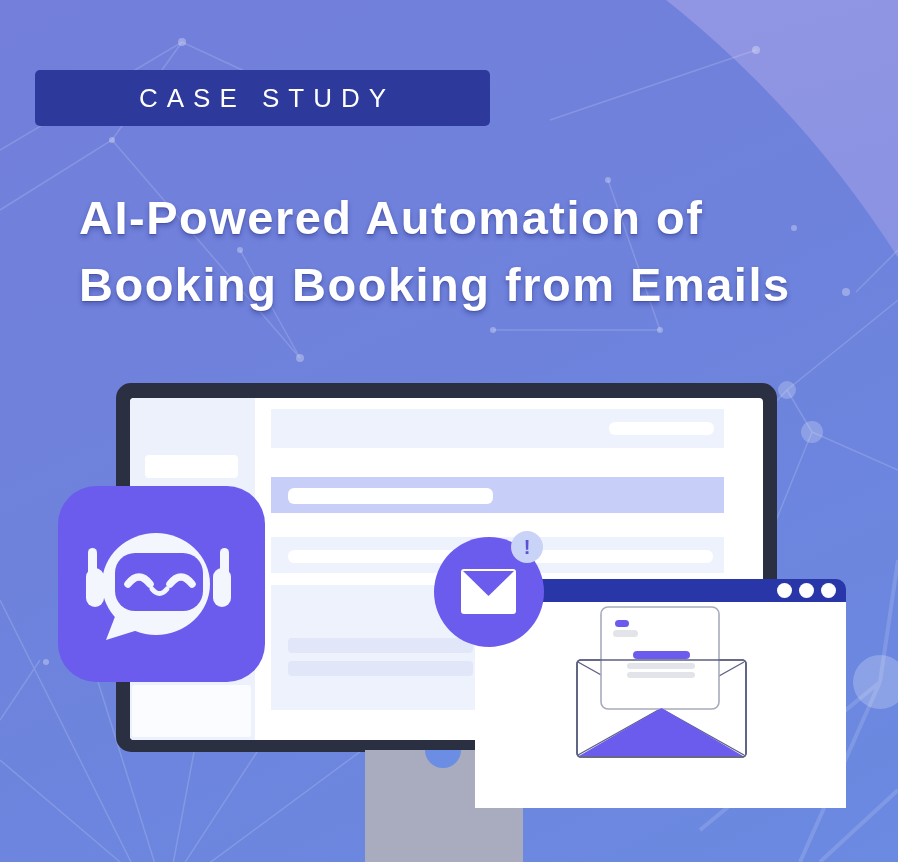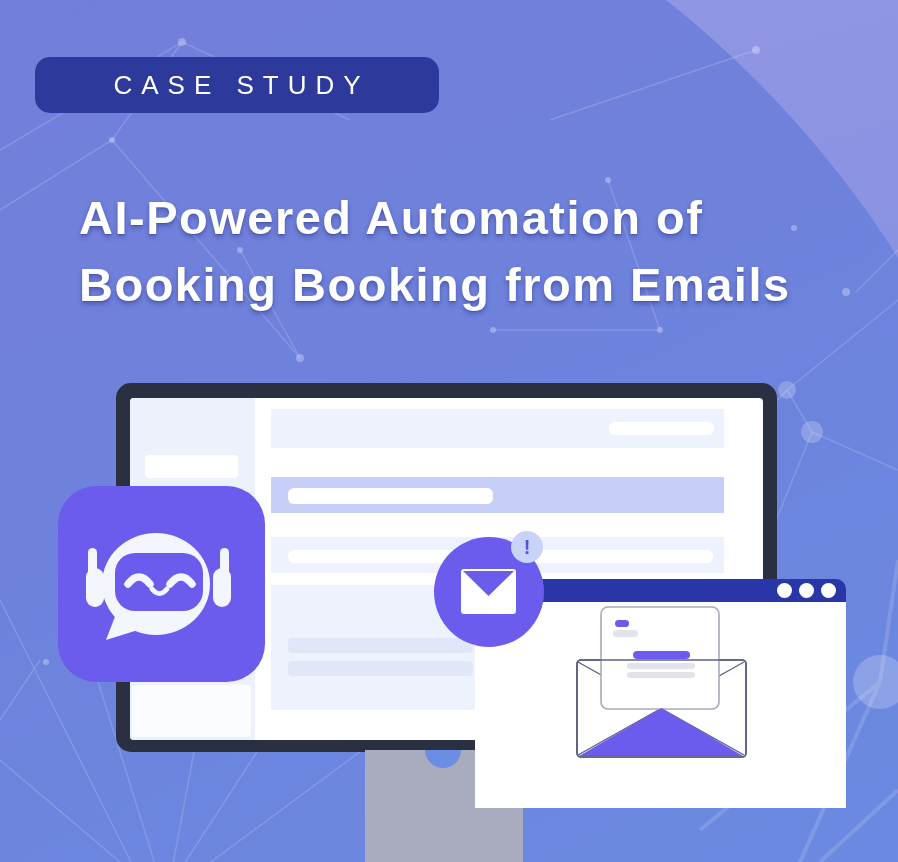--- a/index.html
+++ b/index.html
@@ -9,21 +9,21 @@
     background:linear-gradient(165deg,#9598e4 0%,#8b93e2 40%,#7e9ae8 100%);
   }
   
   .bg-circle{
     position:absolute;left:-1020px;top:-225px;width:2080px;height:2080px;border-radius:50%;
     background:linear-gradient(155deg,#787cd9 4%,#6e82dc 42%,#6a8ce2 72%,#6591e6 100%);
   }
   .net{position:absolute;left:0;top:0;}
   
   .badge{
-    position:absolute;left:35px;top:57px;width:404px;height:56px;border-radius:15px;
+    position:absolute;left:35px;top:70px;width:455px;height:56px;border-radius:5px;
     background:var(--badge-bg,#2d3a9c);display:flex;align-items:center;justify-content:center;
   }
   .badge span{color:#fff;font-size:26px;letter-spacing:9px;font-weight:400;padding-left:9px;}
   
   .headline{
     position:absolute;left:35px;top:184px;width:840px;color:#fff;
     font-size:47px;font-weight:700;letter-spacing:1.5px;line-height:67px;
     text-shadow:0 3px 5px rgba(40,48,130,.45),0 1px 1px rgba(40,48,130,.35);
     margin-left:44px;
   }

